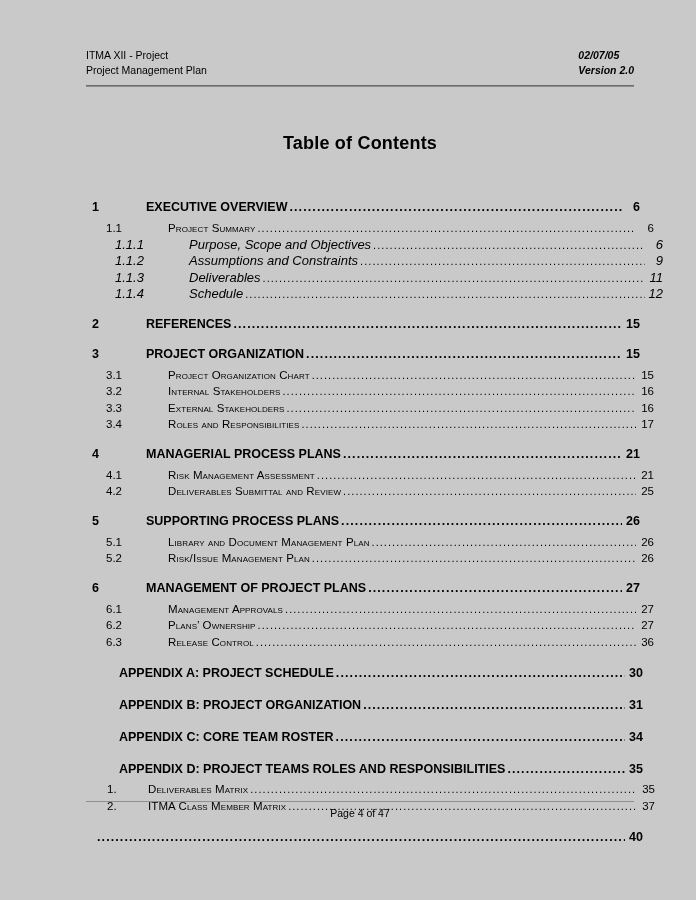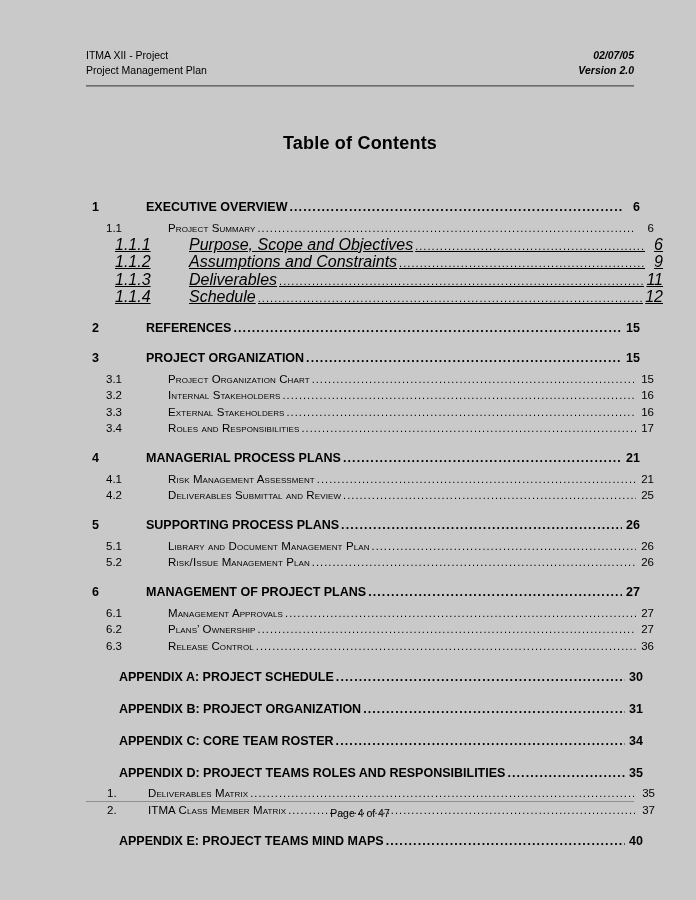--- a/index.html
+++ b/index.html
@@ -32,21 +32,21 @@
     display: flex;
     justify-content: space-between;
     align-items: flex-start;
   }
   .doc-header .left,
   .doc-header .right {
     font-size: 10.5px;
     line-height: 15px;
   }
   .doc-header .right {
-    text-align: right;
+    text-align: left;
     font-style: italic;
     font-weight: bold;
   }
   .header-rule {
     position: absolute;
     left: 74px;
     top: 85px;
     width: 548px;
     height: 2px;
     background: #8c8c8c;
@@ -119,25 +119,24 @@
     padding-left: 20px;
     margin-top: 4px;
   }
   .lv2 .num { width: 38px; }
   .lv2 .label { font-variant: small-caps; letter-spacing: 0.1px; }
   .lv2 .leader::after { letter-spacing: 1.05px; font-size: 11px; }
   .lv2 .pg { min-width: 16px; }
 
   
   .lv3 {
-    font-size: 16px;
+    font-size: 13px;
     font-style: italic;
     line-height: 16.5px;
     padding-left: 29px;
-    text-decoration: underline;
   }
   .lv3 .num { width: 50px; }
   .lv3 .leader::after { font-style: normal; letter-spacing: 1.05px; font-size: 11px; }
   .lv3 .pg { min-width: 16px; }
 
   
   .apx {
     font-size: 12.5px;
     font-weight: bold;
     line-height: 17px;
@@ -357,21 +356,20 @@
         <span class="leader"></span>
         <span class="pg">35</span>
       </div>
       <div class="toc-row apxsub tight">
         <span class="num">2.</span>
         <span class="label">ITMA Class Member Matrix</span>
         <span class="leader"></span>
         <span class="pg">37</span>
       </div>
       <div class="toc-row apx">
-        <span class="label">APPENDIX E: PROJECT TEAMS MIND MAPS</span>
         <span class="leader"></span>
         <span class="pg">40</span>
       </div>
     </div>
 
   <div class="footer-rule"></div>
   <div class="doc-footer">Page 4 of 47</div>
 
 </div>
 

